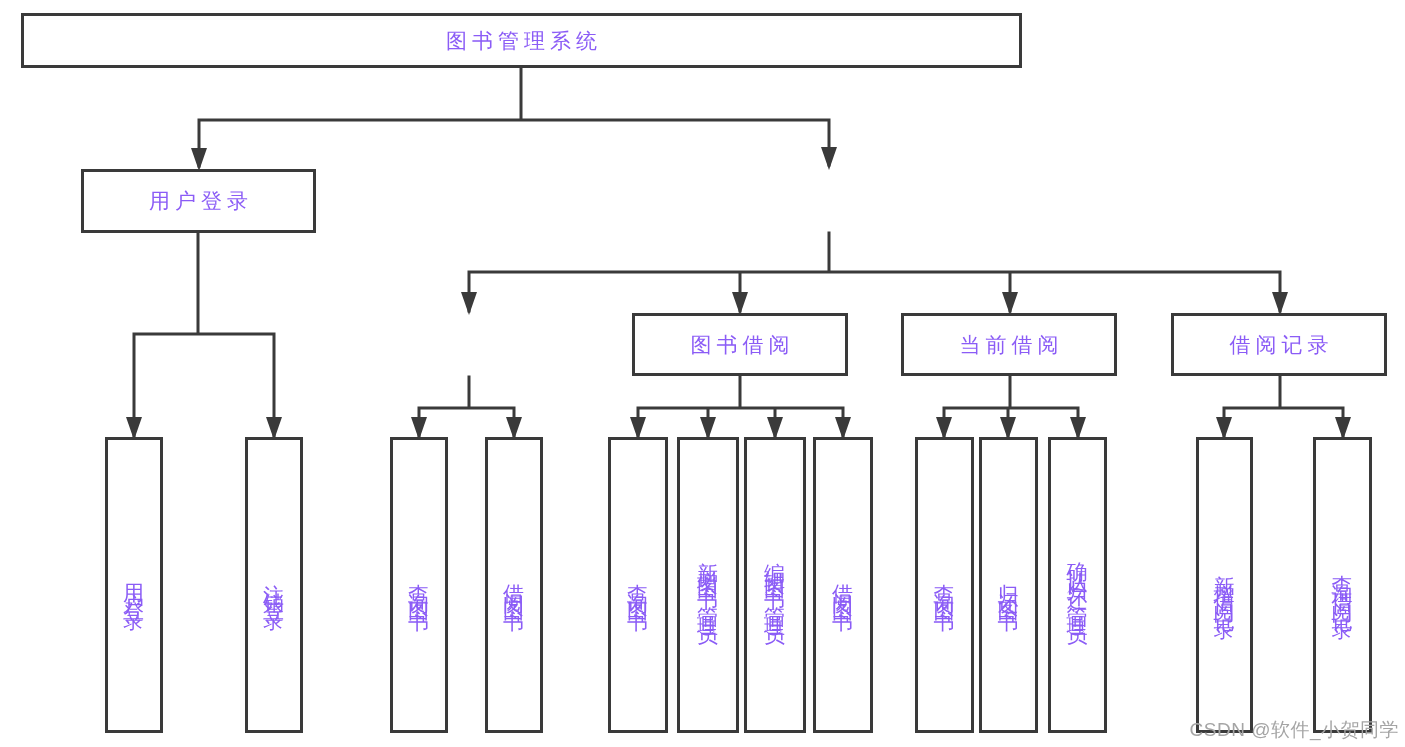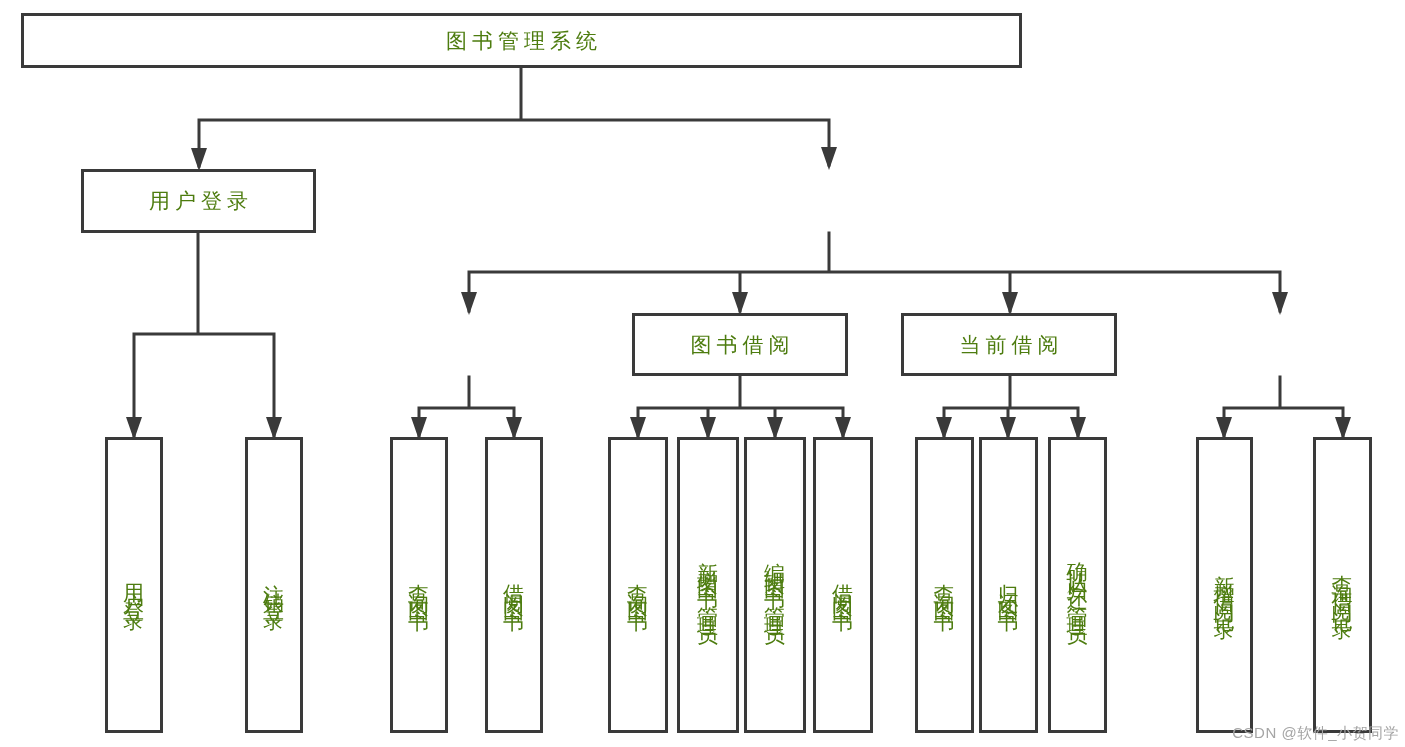--- a/index.html
+++ b/index.html
@@ -13,41 +13,41 @@
   .connectors{
     position:absolute;left:0;top:0;width:1405px;height:747px;
     pointer-events:none;z-index:2;
   }
   .node{
     position:absolute;
     box-sizing:border-box;
     border:3px solid #3a3a3a;
     background:#ffffff;
     display:flex;align-items:center;justify-content:center;
-    color:#4d7c0f;
+    color:#8b5cf6;
     z-index:1;
   }
   .hlabel{
     font-size:21px;
     letter-spacing:5px;
     white-space:nowrap;
     text-indent:5px; 
   }
   .vtext{
     writing-mode:vertical-rl;
     text-orientation:mixed;
     font-size:21px;
     letter-spacing:9px;
     line-height:1;
     white-space:nowrap;
   }
   .watermark{
     position:absolute;
     right:6px;bottom:4px;
-    font-size:15px;
+    font-size:19px;
     color:#a5a5a5;
     letter-spacing:0.5px;
     z-index:3;
     white-space:nowrap;
   }
 </style>
 </head>
 <body>
 
 <div class="stage">
@@ -92,20 +92,23 @@
   <div class="node" style="left:81px;top:169px;width:235px;height:64px">
     <span class="hlabel">用户登录</span>
   </div>
 
   <div class="node" style="left:901px;top:313px;width:216px;height:63px">
     <span class="hlabel">当前借阅</span>
   </div>
   <div class="node" style="left:632px;top:313px;width:216px;height:63px">
     <span class="hlabel">图书借阅</span>
   </div>
+  <div class="node" style="left:1171px;top:313px;width:216px;height:63px">
+    <span class="hlabel">借阅记录</span>
+  </div>
 
   <div class="node" style="left:105px;top:437px;width:58px;height:296px">
     <span class="vtext">用户登录</span>
   </div>
   <div class="node" style="left:245px;top:437px;width:58px;height:296px">
     <span class="vtext">注销登录</span>
   </div>
 
   <div class="node" style="left:390px;top:437px;width:58px;height:296px">
     <span class="vtext">查询图书</span>

